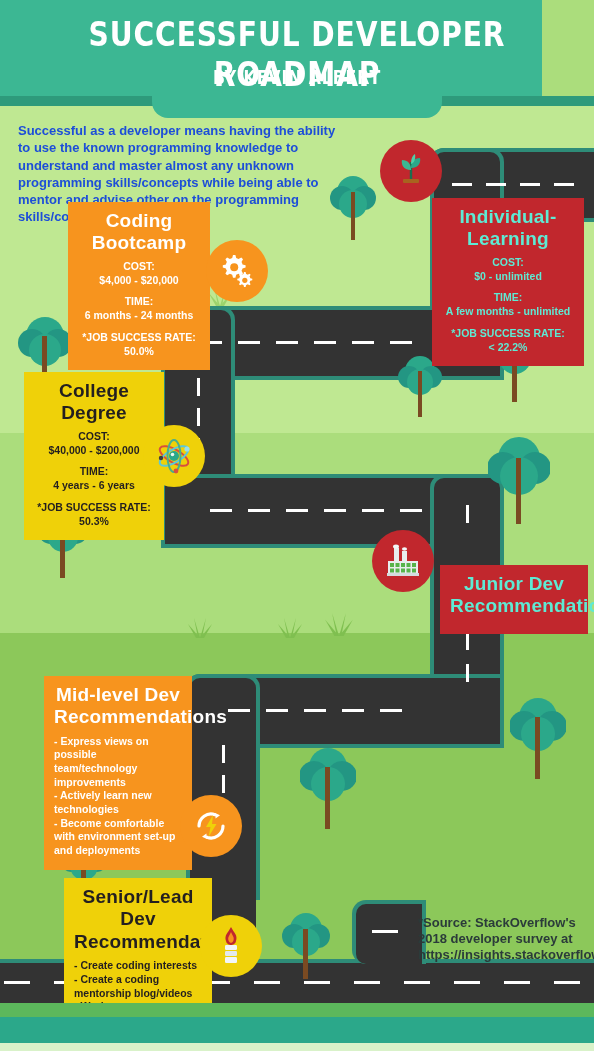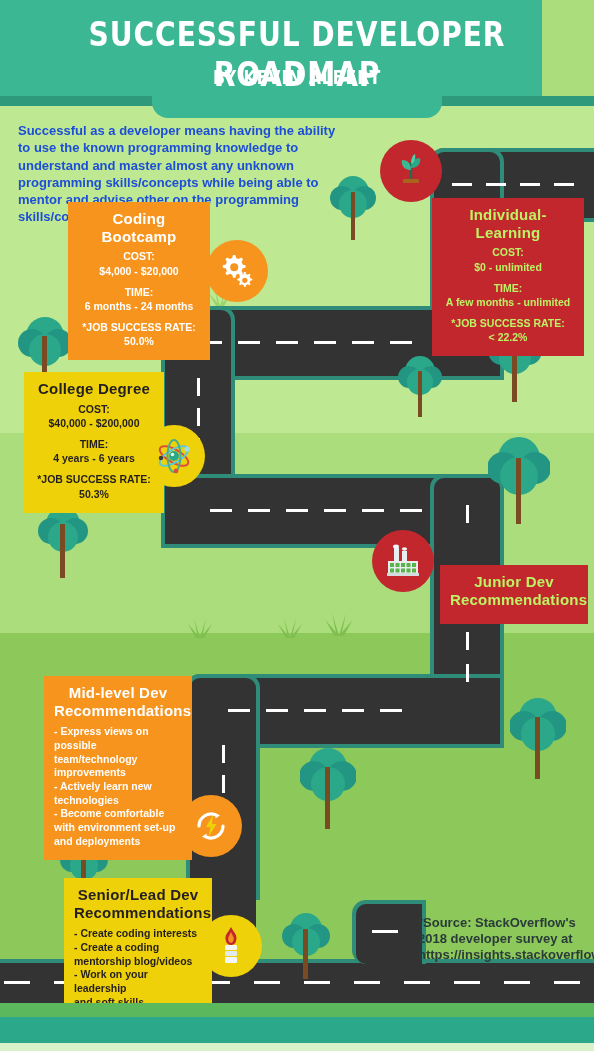--- a/index.html
+++ b/index.html
@@ -52,24 +52,24 @@
 
   
   .road{position:absolute;background:#333333;}
   .road-edge{position:absolute;background:#2E8C78;}
   .dash-h{position:absolute;height:3px;background:#ffffff;}
   .dash-v{position:absolute;width:3px;background:#ffffff;}
 
   
   .card{position:absolute;padding:8px 10px 12px;box-sizing:border-box;}
   .card.orange{background:#F7941E;color:#ffffff;}
-  .card.red{background:#C1272D;color:#bef264;}
+  .card.red{background:#C1272D;color:#5eead4;}
   .card.yellow{background:#EFD109;color:#231F20;}
   .card .card-title{
-    text-align:center;font-size:15px;font-weight:bold;line-height:1.18;
+    text-align:center;font-size:19px;font-weight:bold;line-height:1.18;
     margin-bottom:4px;letter-spacing:.2px;
   }
   .card .kv{text-align:center;font-size:10.5px;line-height:1.35;font-weight:bold;}
   .card .kv .sp{display:block;height:7px;}
   .card .bullets{font-size:10.5px;line-height:1.3;font-weight:bold;margin-top:6px;}
   .card .bullets div{margin:0;}
 
   
   .pin{position:absolute;width:62px;height:62px;border-radius:50%;}
   .pin:after{

